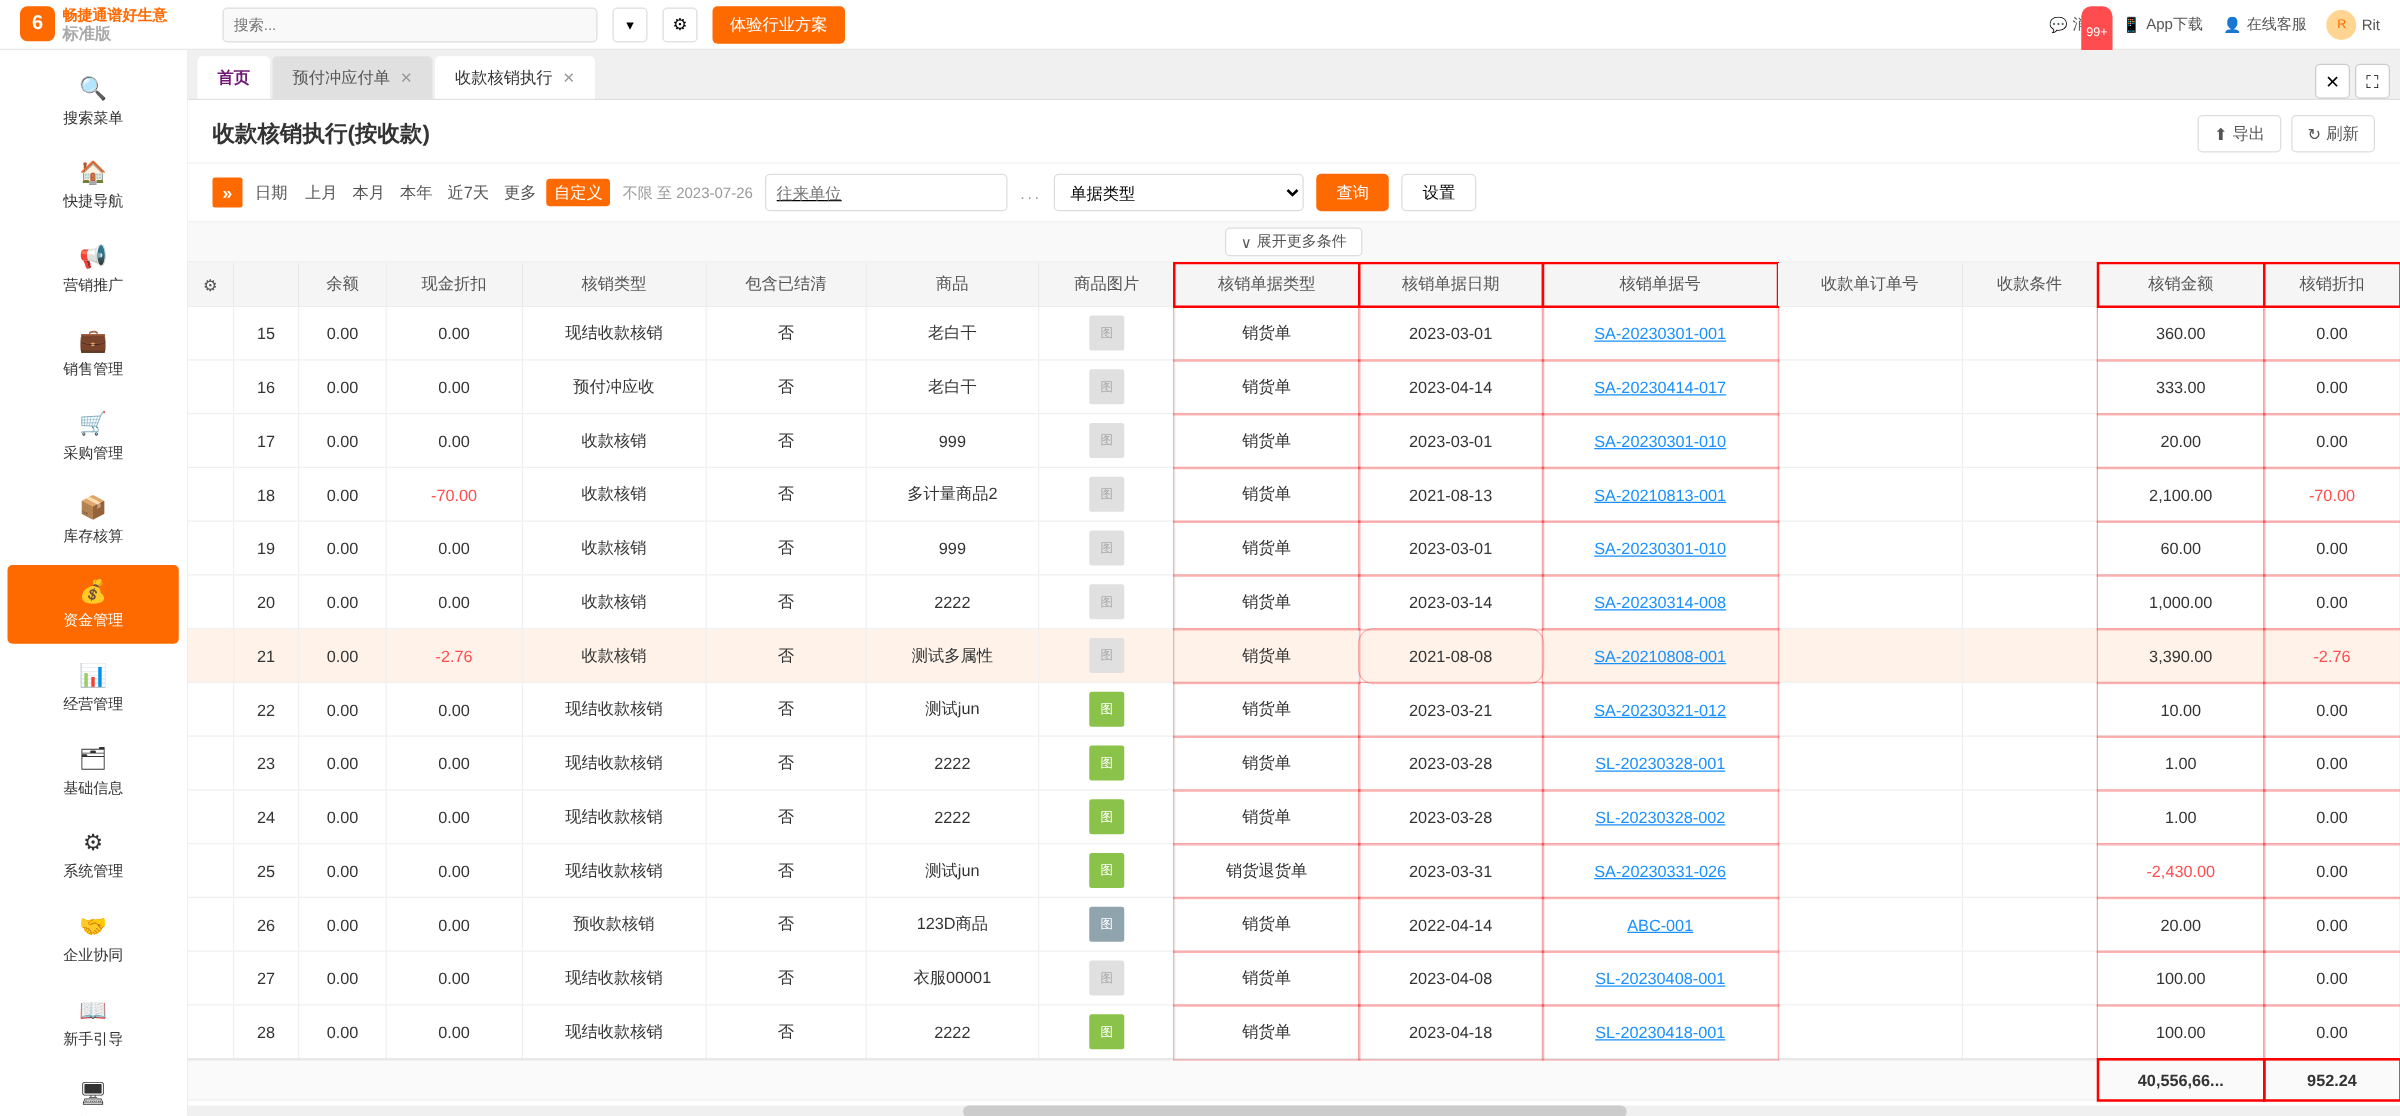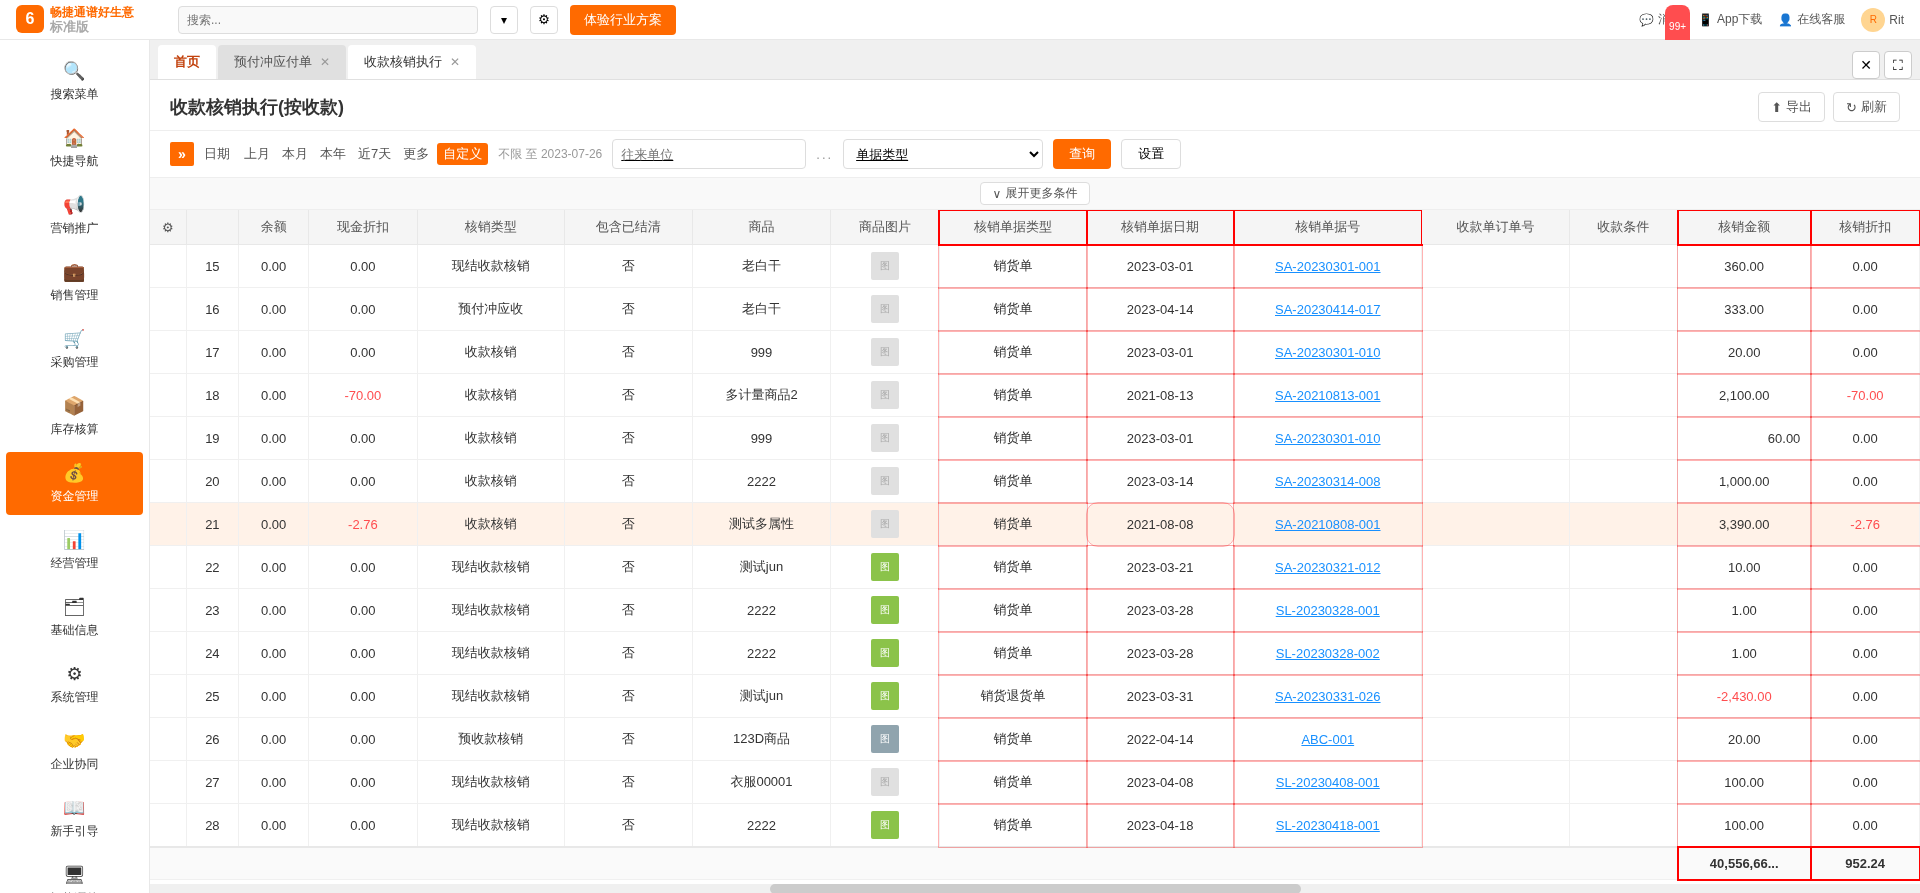--- a/index.html
+++ b/index.html
@@ -29,21 +29,21 @@
     .sidebar-item .icon { font-size: 18px; }
     .sidebar-item .label { font-size: 12px; }
     .sidebar-item.active .label { color: #fff; }
 
     
     .main-content { flex: 1; display: flex; flex-direction: column; overflow: hidden; }
 
     
     .tab-bar { height: 40px; background: #f0f0f0; display: flex; align-items: flex-end; padding: 0 8px; border-bottom: 1px solid #e0e0e0; position: relative; }
     .tab { height: 34px; padding: 0 16px; display: flex; align-items: center; gap: 8px; cursor: pointer; border-radius: 4px 4px 0 0; font-size: 13px; background: #e0e0e0; margin-right: 2px; color: #555; }
-    .tab.home { background: #fff; color: #c2410c; font-weight: bold; }
+    .tab.home { background: #fff; color: #701a75; font-weight: bold; }
     .tab.active { background: #fff; color: #333; }
     .tab .close-x { font-size: 12px; color: #999; cursor: pointer; }
     .tab-actions { margin-left: auto; display: flex; align-items: center; gap: 4px; }
     .tab-action-btn { width: 28px; height: 28px; border: 1px solid #ccc; border-radius: 4px; background: #fff; cursor: pointer; display: flex; align-items: center; justify-content: center; font-size: 14px; }
 
     
     .page-header { padding: 12px 20px 8px; background: #fff; border-bottom: 1px solid #eee; display: flex; align-items: center; justify-content: space-between; }
     .page-title { font-size: 18px; font-weight: bold; color: #333; }
     .page-actions { display: flex; gap: 8px; }
     .action-btn { height: 30px; padding: 0 12px; border: 1px solid #ddd; border-radius: 4px; background: #fff; cursor: pointer; font-size: 13px; display: flex; align-items: center; gap: 4px; color: #555; }
@@ -226,21 +226,21 @@
         <span class="date-link">本年</span>
         <span class="date-link">近7天</span>
         <span class="date-link">更多</span>
         <span class="date-link custom">自定义</span>
       </div>
       <div style="display:flex;flex-direction:column;font-size:12px;color:#999;">
         <span>不限 至 2023-07-26</span>
       </div>
       <input type="text" class="filter-select" placeholder="往来单位" style="min-width: 180px; text-decoration: underline;">
       <span class="filter-dots">...</span>
-      <select class="filter-select" style="min-width:200px;text-decoration:underline;">
+      <select class="filter-select" style="min-width:200px;">
         <option>单据类型</option>
       </select>
       <button class="query-btn">查询</button>
       <button class="settings-btn">设置</button>
     </div>
 
     <div class="expand-more">
       <button class="expand-more-btn">
         <span>∨</span>
         <span>展开更多条件</span>
@@ -344,21 +344,21 @@
     <td class="">0.00</td>
     <td>收款核销</td>
     <td>否</td>
     <td>999</td>
     <td><div style="width:28px;height:28px;background:#e0e0e0;display:inline-flex;align-items:center;justify-content:center;font-size:10px;color:#aaa;border-radius:2px;">图</div></td>
     <td style="outline: 1px solid rgba(255,0,0,0.3);">销货单</td>
     <td style="outline: 1px solid rgba(255,0,0,0.3);">2023-03-01</td>
     <td style="outline: 1px solid rgba(255,0,0,0.3);"><span class="link-text">SA-20230301-010</span></td>
     <td></td>
     <td></td>
-    <td class="" style="outline: 1px solid rgba(255,0,0,0.3); text-align: right;">60.00</td>
+    <td class="" style="outline: 1px solid rgba(255,0,0,0.3);">60.00</td>
     <td class="" style="outline: 1px solid rgba(255,0,0,0.3);">0.00</td>
   </tr>
             <tr>
     <td></td>
     <td>20</td>
     <td>0.00</td>
     <td class="">0.00</td>
     <td>收款核销</td>
     <td>否</td>
     <td>2222</td>

